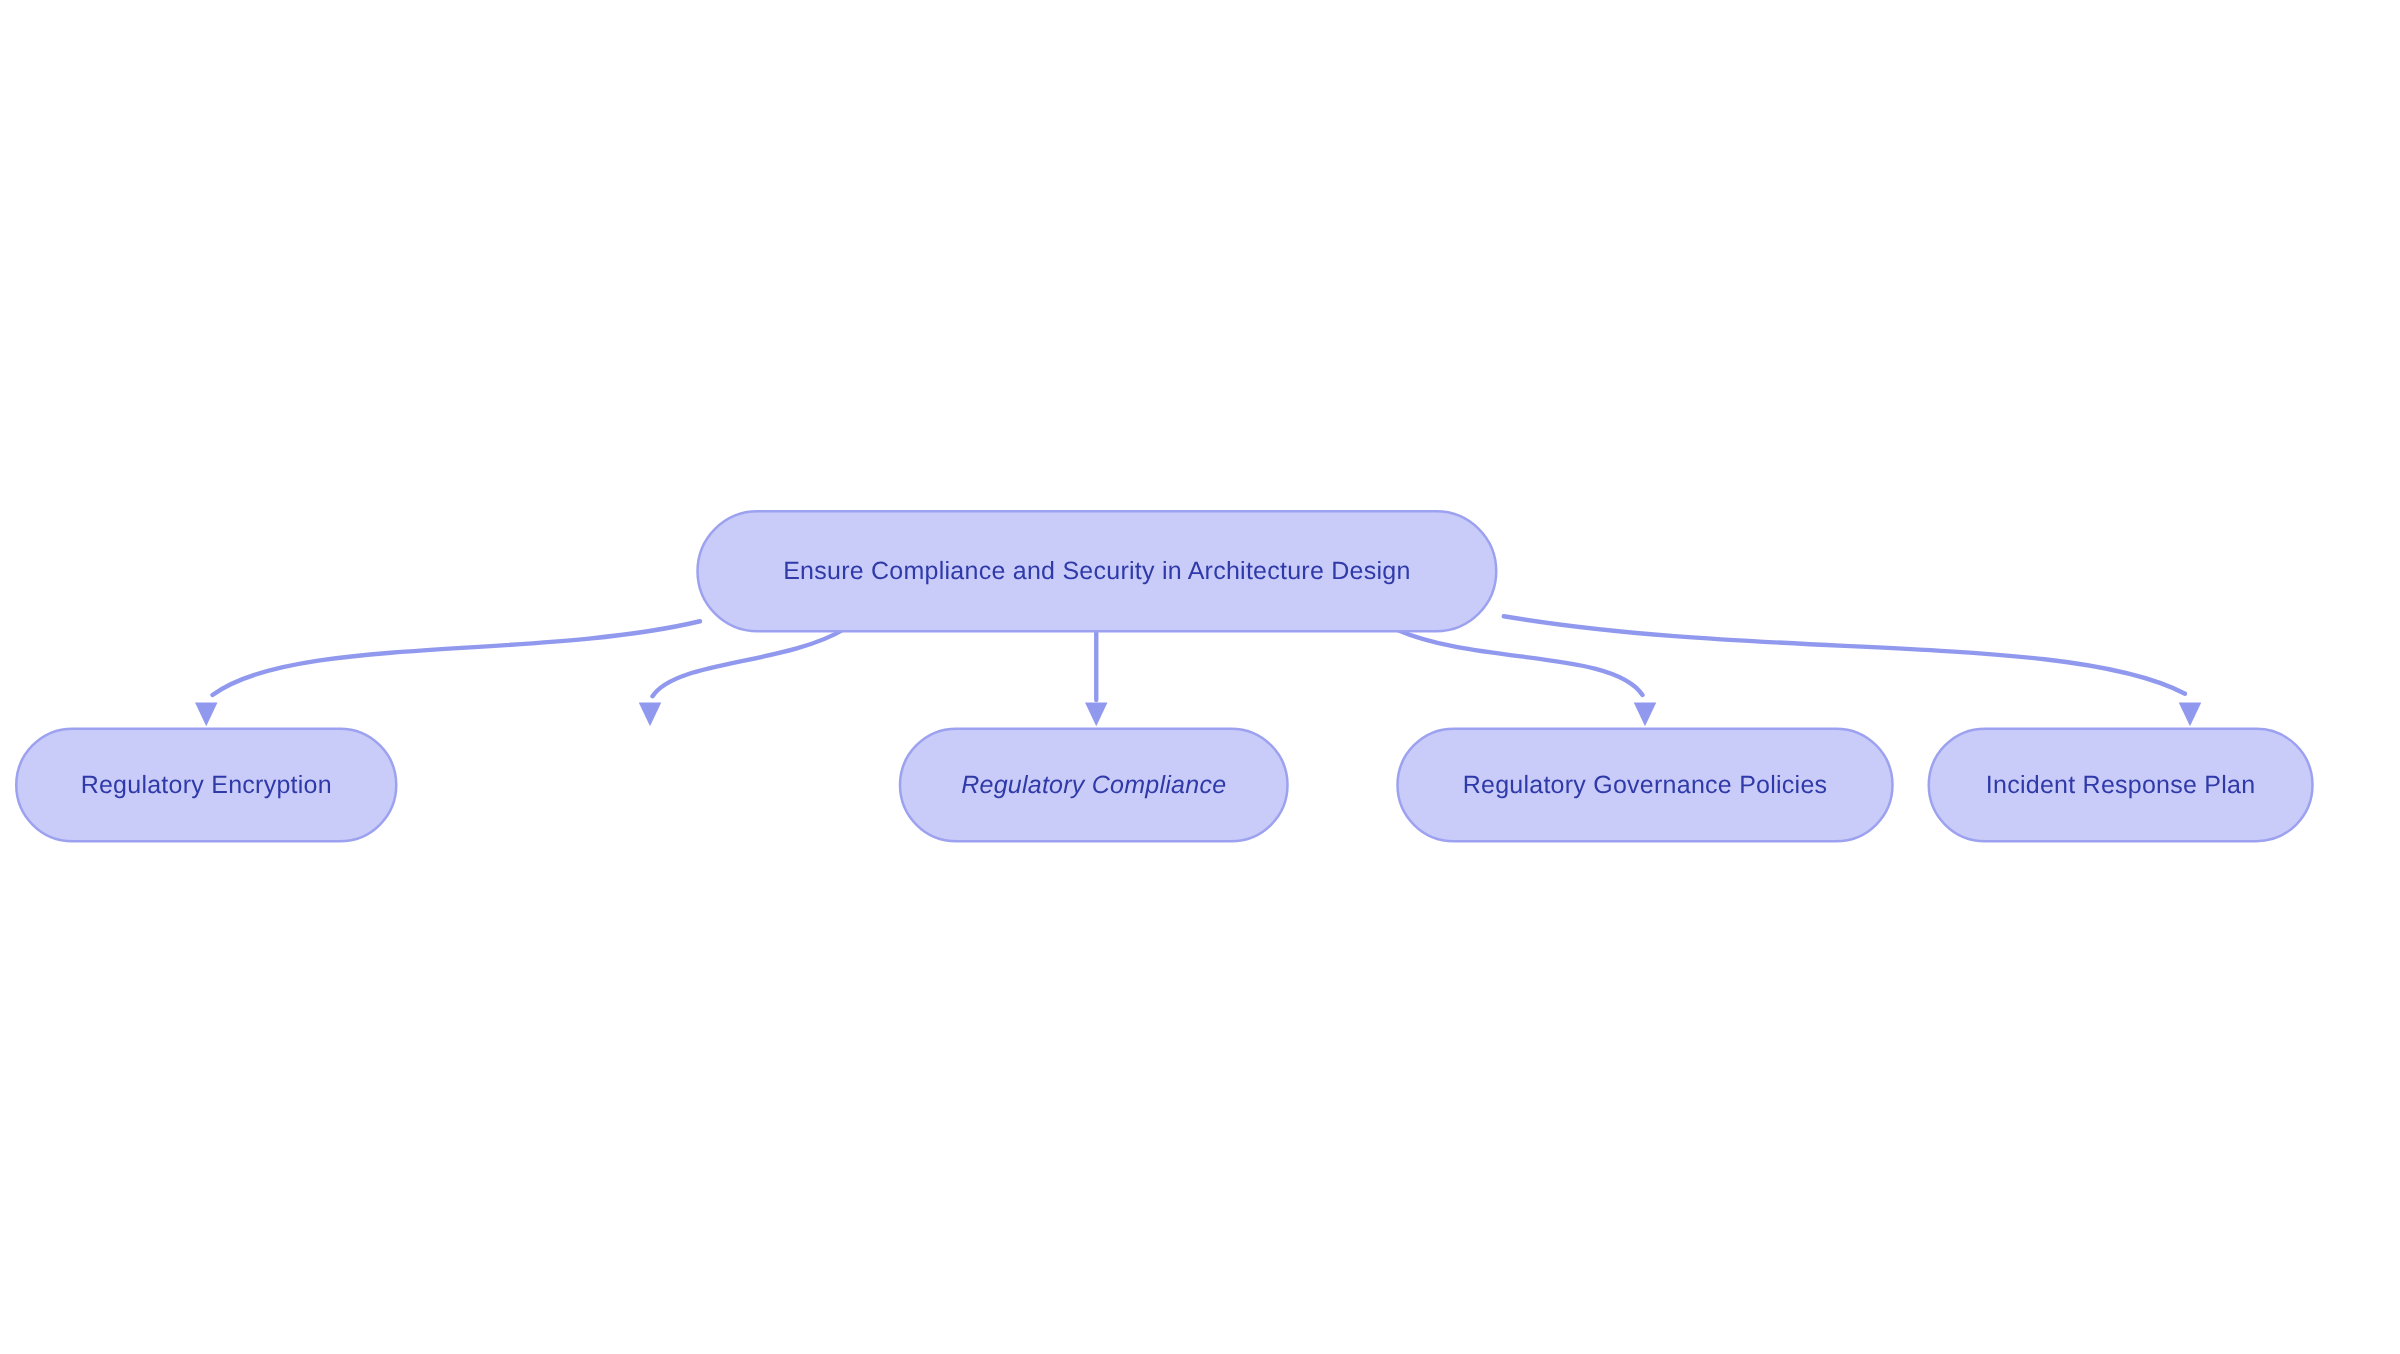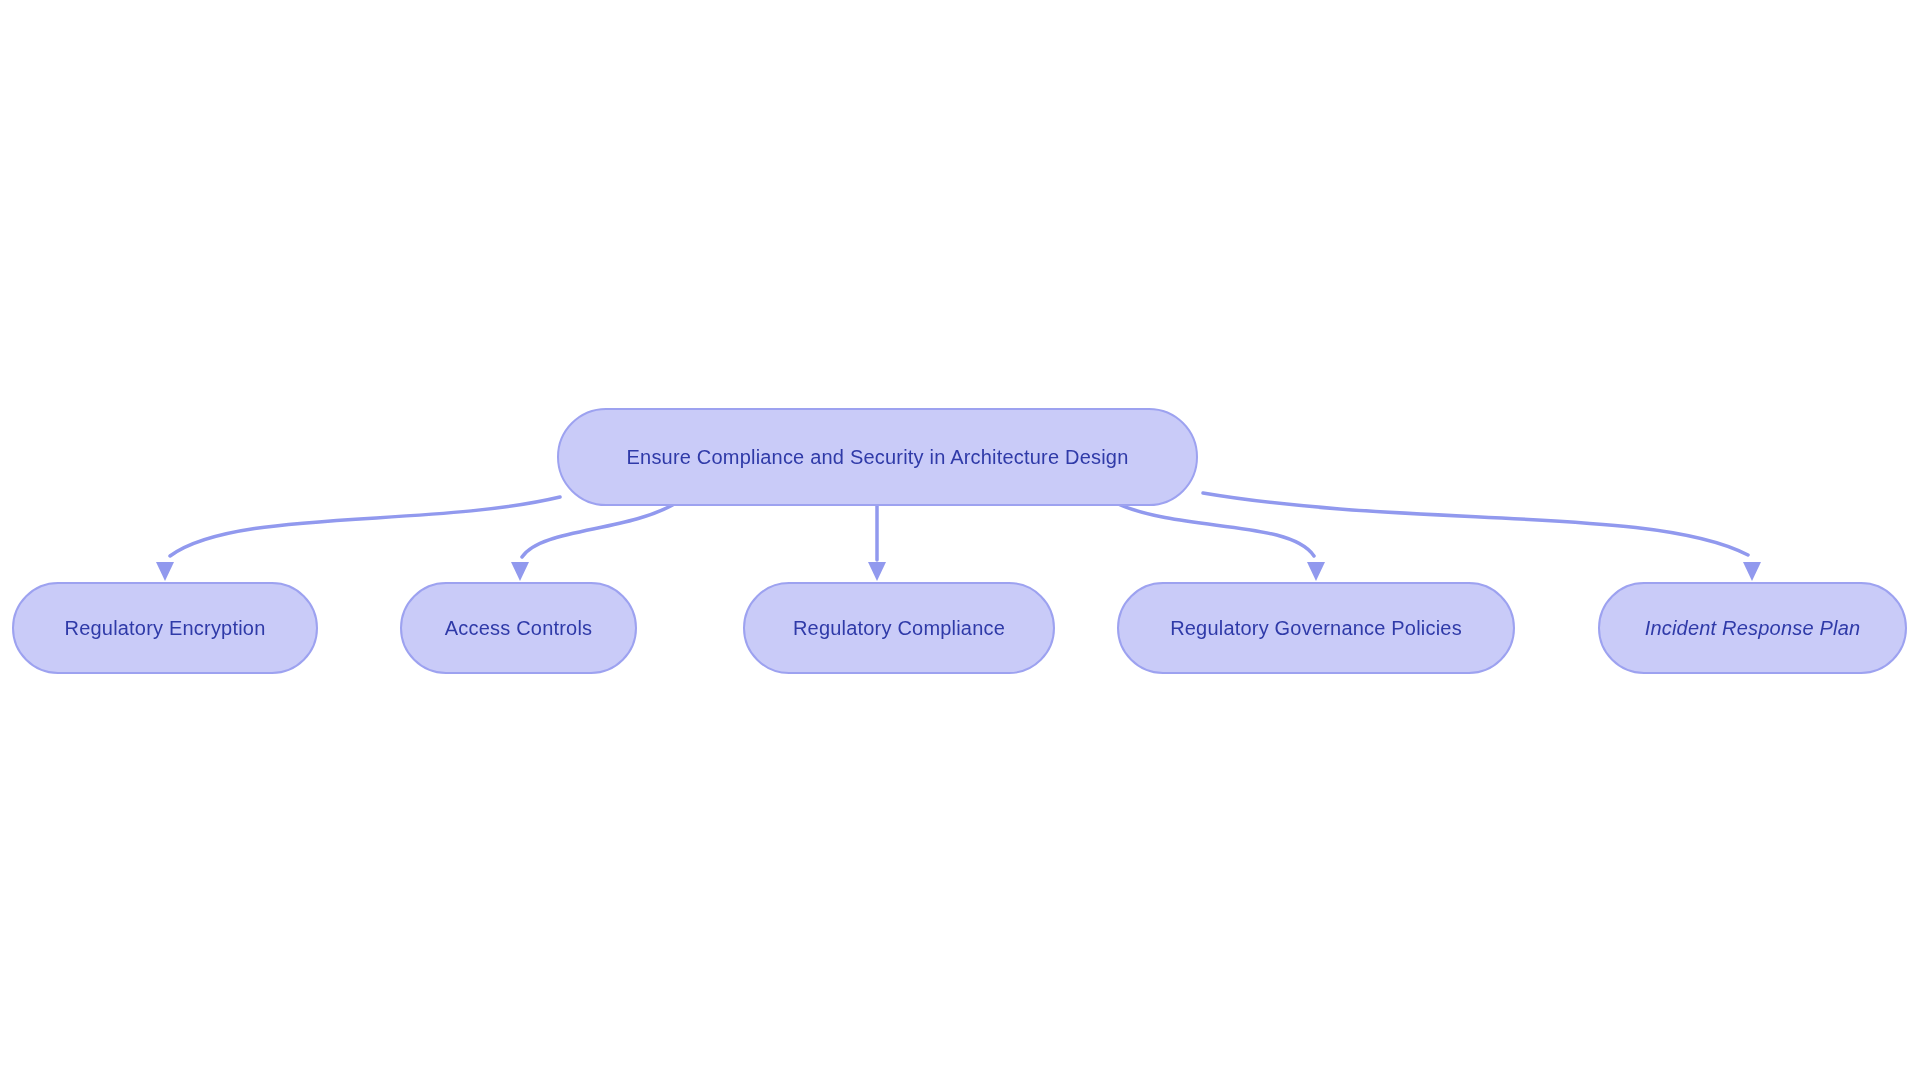--- a/index.html
+++ b/index.html
@@ -48,23 +48,23 @@
     justify-content: center;
     text-align: center;
     color: var(--text);
     font-size: 20px;
     letter-spacing: 0.2px;
     white-space: nowrap;
   }
   .node-root { left: 557px; top: 408px; width: 641px; height: 98px; }
   .node-c0   { left: 12px;   top: 582px; width: 306px; height: 92px; }
   .node-c1   { left: 400px;  top: 582px; width: 237px; height: 92px; }
-  .node-c2   { left: 743px;  top: 582px; width: 312px; height: 92px; }
+  .node-c2   { left: 719px;  top: 582px; width: 312px; height: 92px; font-style: italic; }
   .node-c3   { left: 1117px; top: 582px; width: 398px; height: 92px; }
-  .node-c4   { left: 1598px; top: 582px; width: 309px; height: 92px; font-style: italic; }
+  .node-c4   { left: 1542px; top: 582px; width: 309px; height: 92px; }
 </style>
 </head>
 <body>
 
 <div class="canvas">
 
   <svg class="edges" viewBox="0 0 1920 1083">
     <path d="M 560 497 C 430 528, 235 508, 170 556"></path>
     <path d="M 676 503 C 628 532, 541 528, 522 557"></path>
     <path d="M 877 506 L 877 560"></path>
@@ -78,23 +78,20 @@
   </svg>
 
   <div class="node node-root">
     <span>Ensure Compliance and Security in Architecture Design</span>
   </div>
 
   <div class="node node-c0">
     <span>Regulatory Encryption</span>
   </div>
 
-  <div class="node node-c1">
-    <span>Access Controls</span>
-  </div>
 
   <div class="node node-c2">
     <span>Regulatory Compliance</span>
   </div>
 
   <div class="node node-c3">
     <span>Regulatory Governance Policies</span>
   </div>
 
   <div class="node node-c4">

